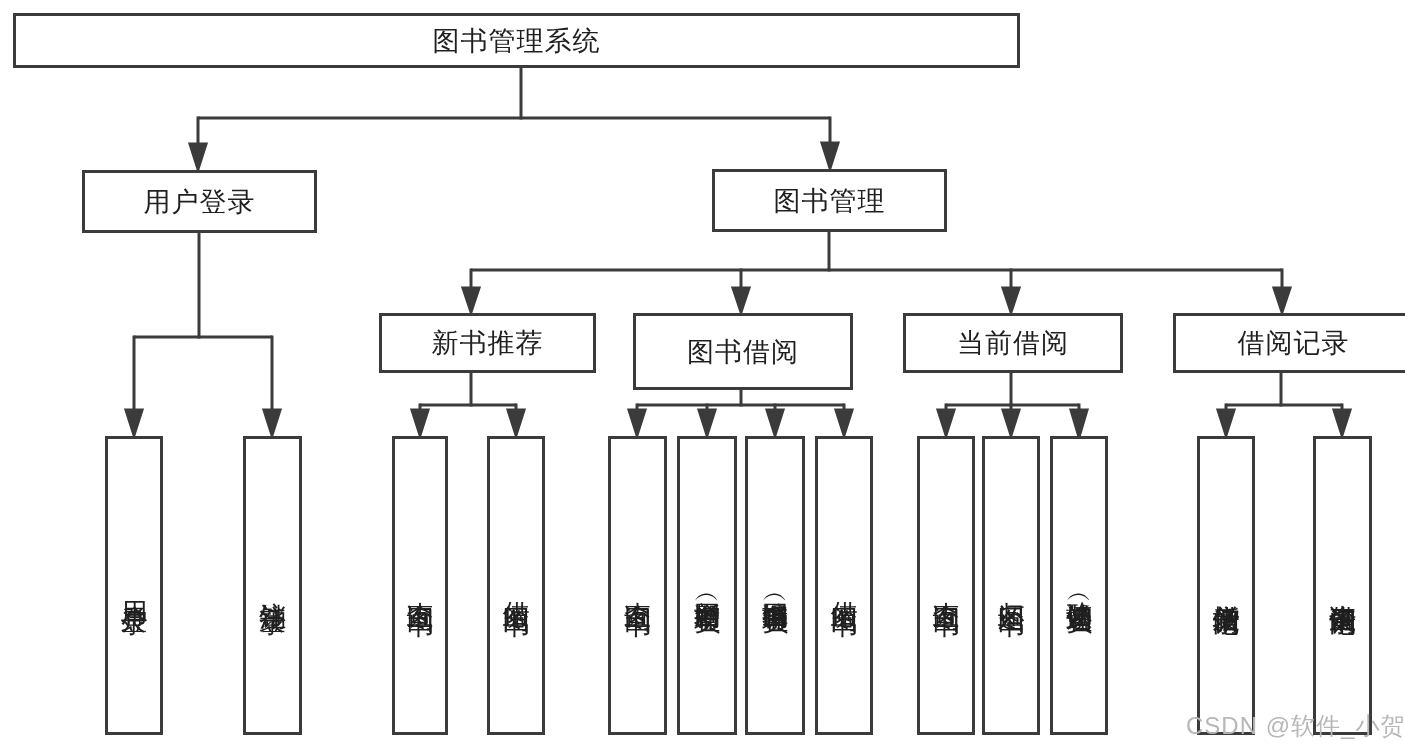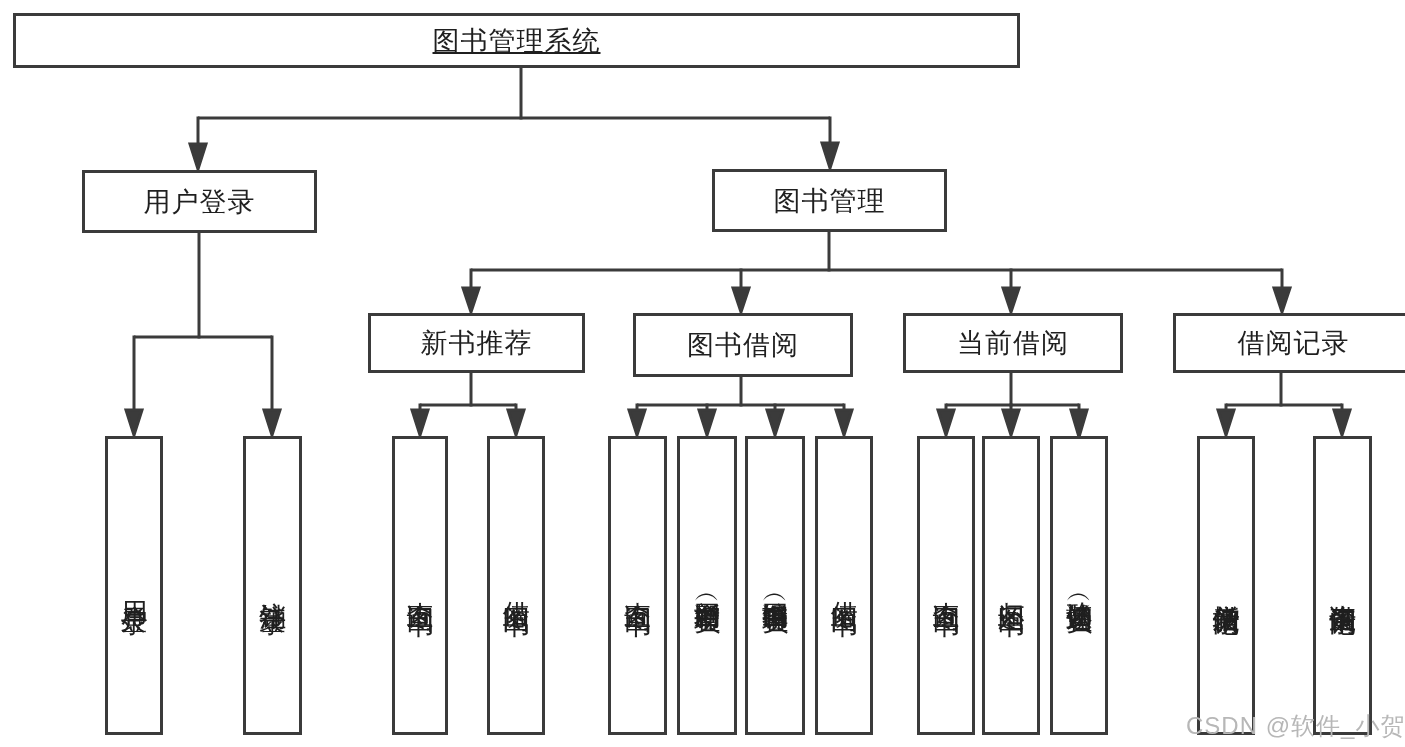--- a/index.html
+++ b/index.html
@@ -40,25 +40,25 @@
     display: flex;
     align-items: center;
     justify-content: center;
     writing-mode: vertical-rl;
     font-size: 27px;
     letter-spacing: 3px;
     line-height: 1.05;
     color: #1f1f1f;
   }
   
-  .n-root            { left: 13px;   top: 13px;  width: 1007px; height: 55px; text-decoration: underline; }
+  .n-root            { left: 13px;   top: 13px;  width: 1007px; height: 55px; }
   .n-user-login      { left: 82px;   top: 170px; width: 235px;  height: 63px; }
   .n-book-mgmt       { left: 712px;  top: 169px; width: 235px;  height: 63px; text-align: right; }
-  .n-new-book        { left: 368px;  top: 313px; width: 217px;  height: 60px; }
-  .n-book-borrow     { left: 633px;  top: 313px; width: 220px;  height: 64px; }
+  .n-new-book        { left: 379px;  top: 313px; width: 217px;  height: 60px; }
+  .n-book-borrow     { left: 633px;  top: 313px; width: 220px;  height: 77px; }
   .n-current-borrow  { left: 903px;  top: 313px; width: 220px;  height: 60px; }
   .n-borrow-record   { left: 1173px; top: 313px; width: 241px;  height: 60px; }
   
   .l-ul-login    { left: 105px;  width: 58px; }
   .l-ul-logout   { left: 243px;  width: 59px; }
   .l-nb-query    { left: 392px;  width: 56px; }
   .l-nb-borrow   { left: 487px;  width: 58px; }
   .l-bb-query    { left: 608px;  width: 59px; }
   .l-bb-add      { left: 677px;  width: 60px; font-size: 26px; letter-spacing: 1px; }
   .l-bb-edit     { left: 745px;  width: 60px; font-size: 26px; letter-spacing: 1px; }

